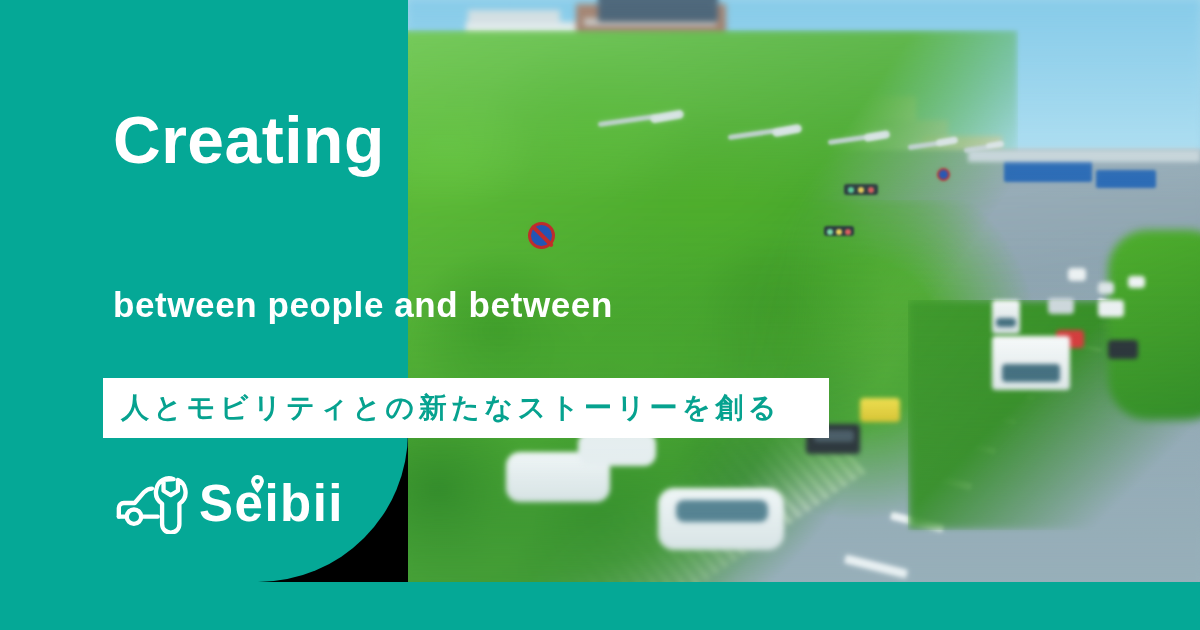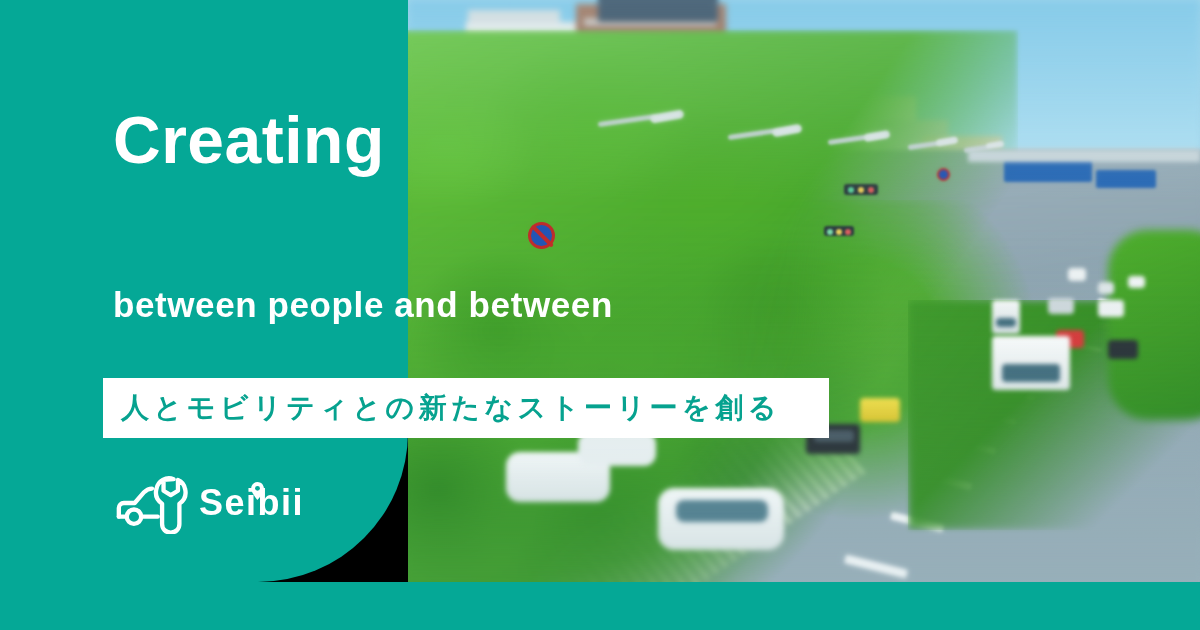--- a/index.html
+++ b/index.html
@@ -216,21 +216,21 @@
     position: absolute;
     left: 113px;
     top: 472px;
     display: flex;
     align-items: center;
     gap: 8px;
   }
   .logo-mark { width: 78px; height: 62px; display:block; }
   .logo-word {
     color: #ffffff;
-    font-size: 36px;
+    font-size: 51px;
     font-weight: 700;
     letter-spacing: 1.5px;
     line-height: 1;
     position: relative;
     white-space: nowrap;
   }
   .logo-pin { position:absolute; left:52px; top:-3px; width:13px; height:18px; }
 </style>
 </head>
 <body>

